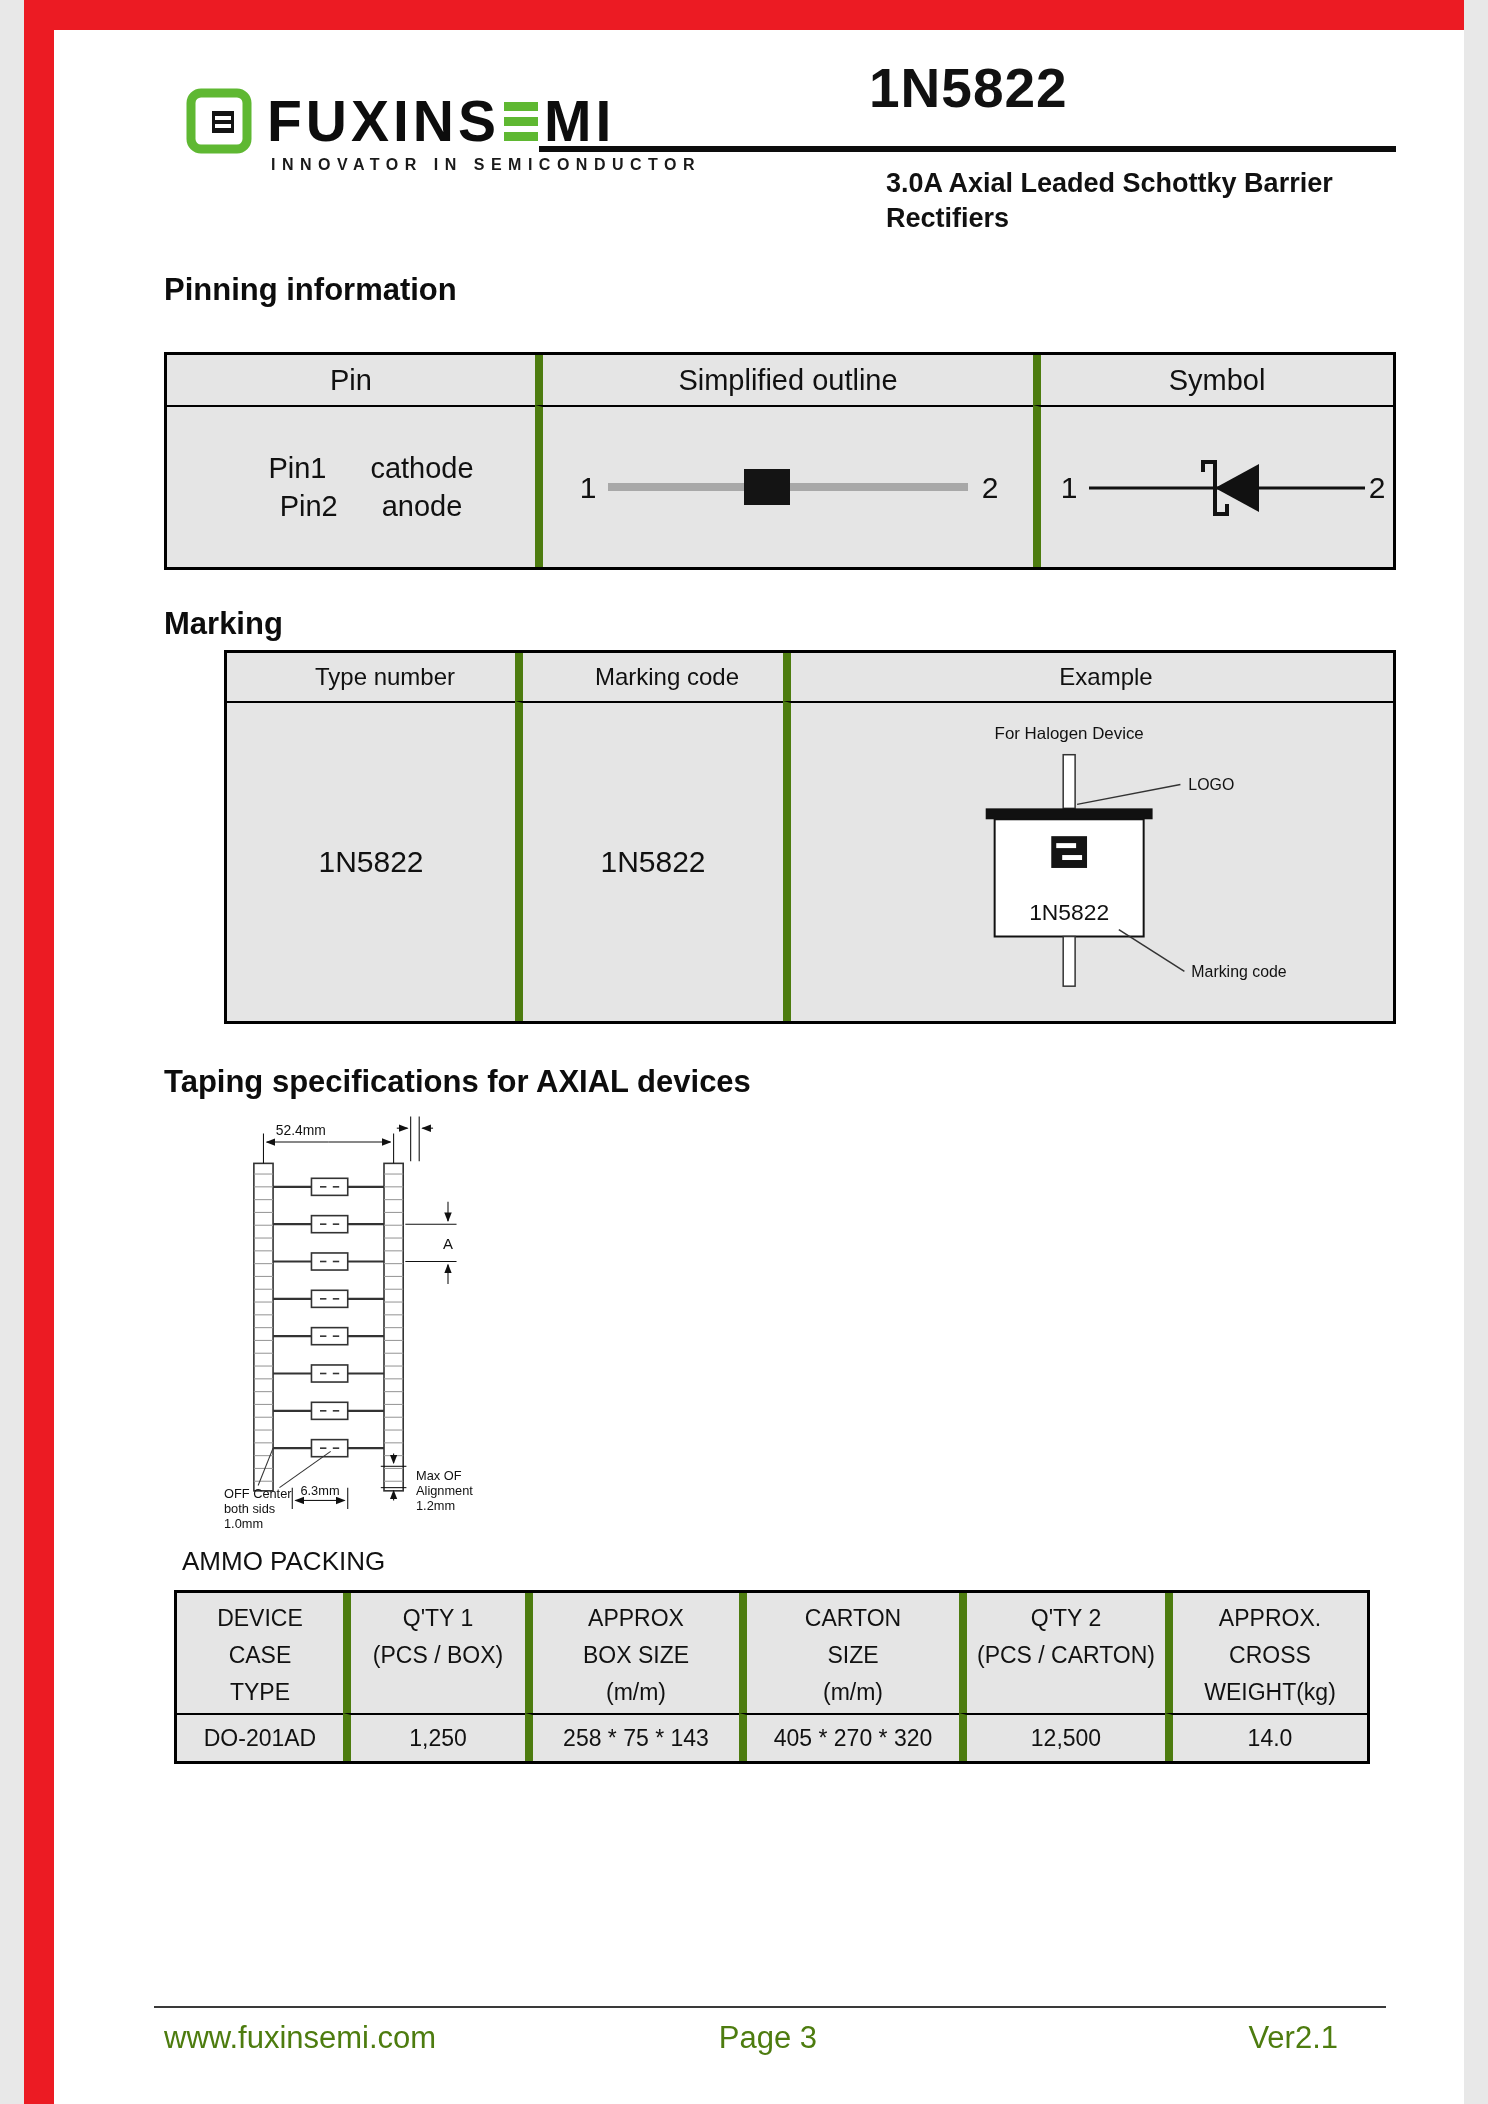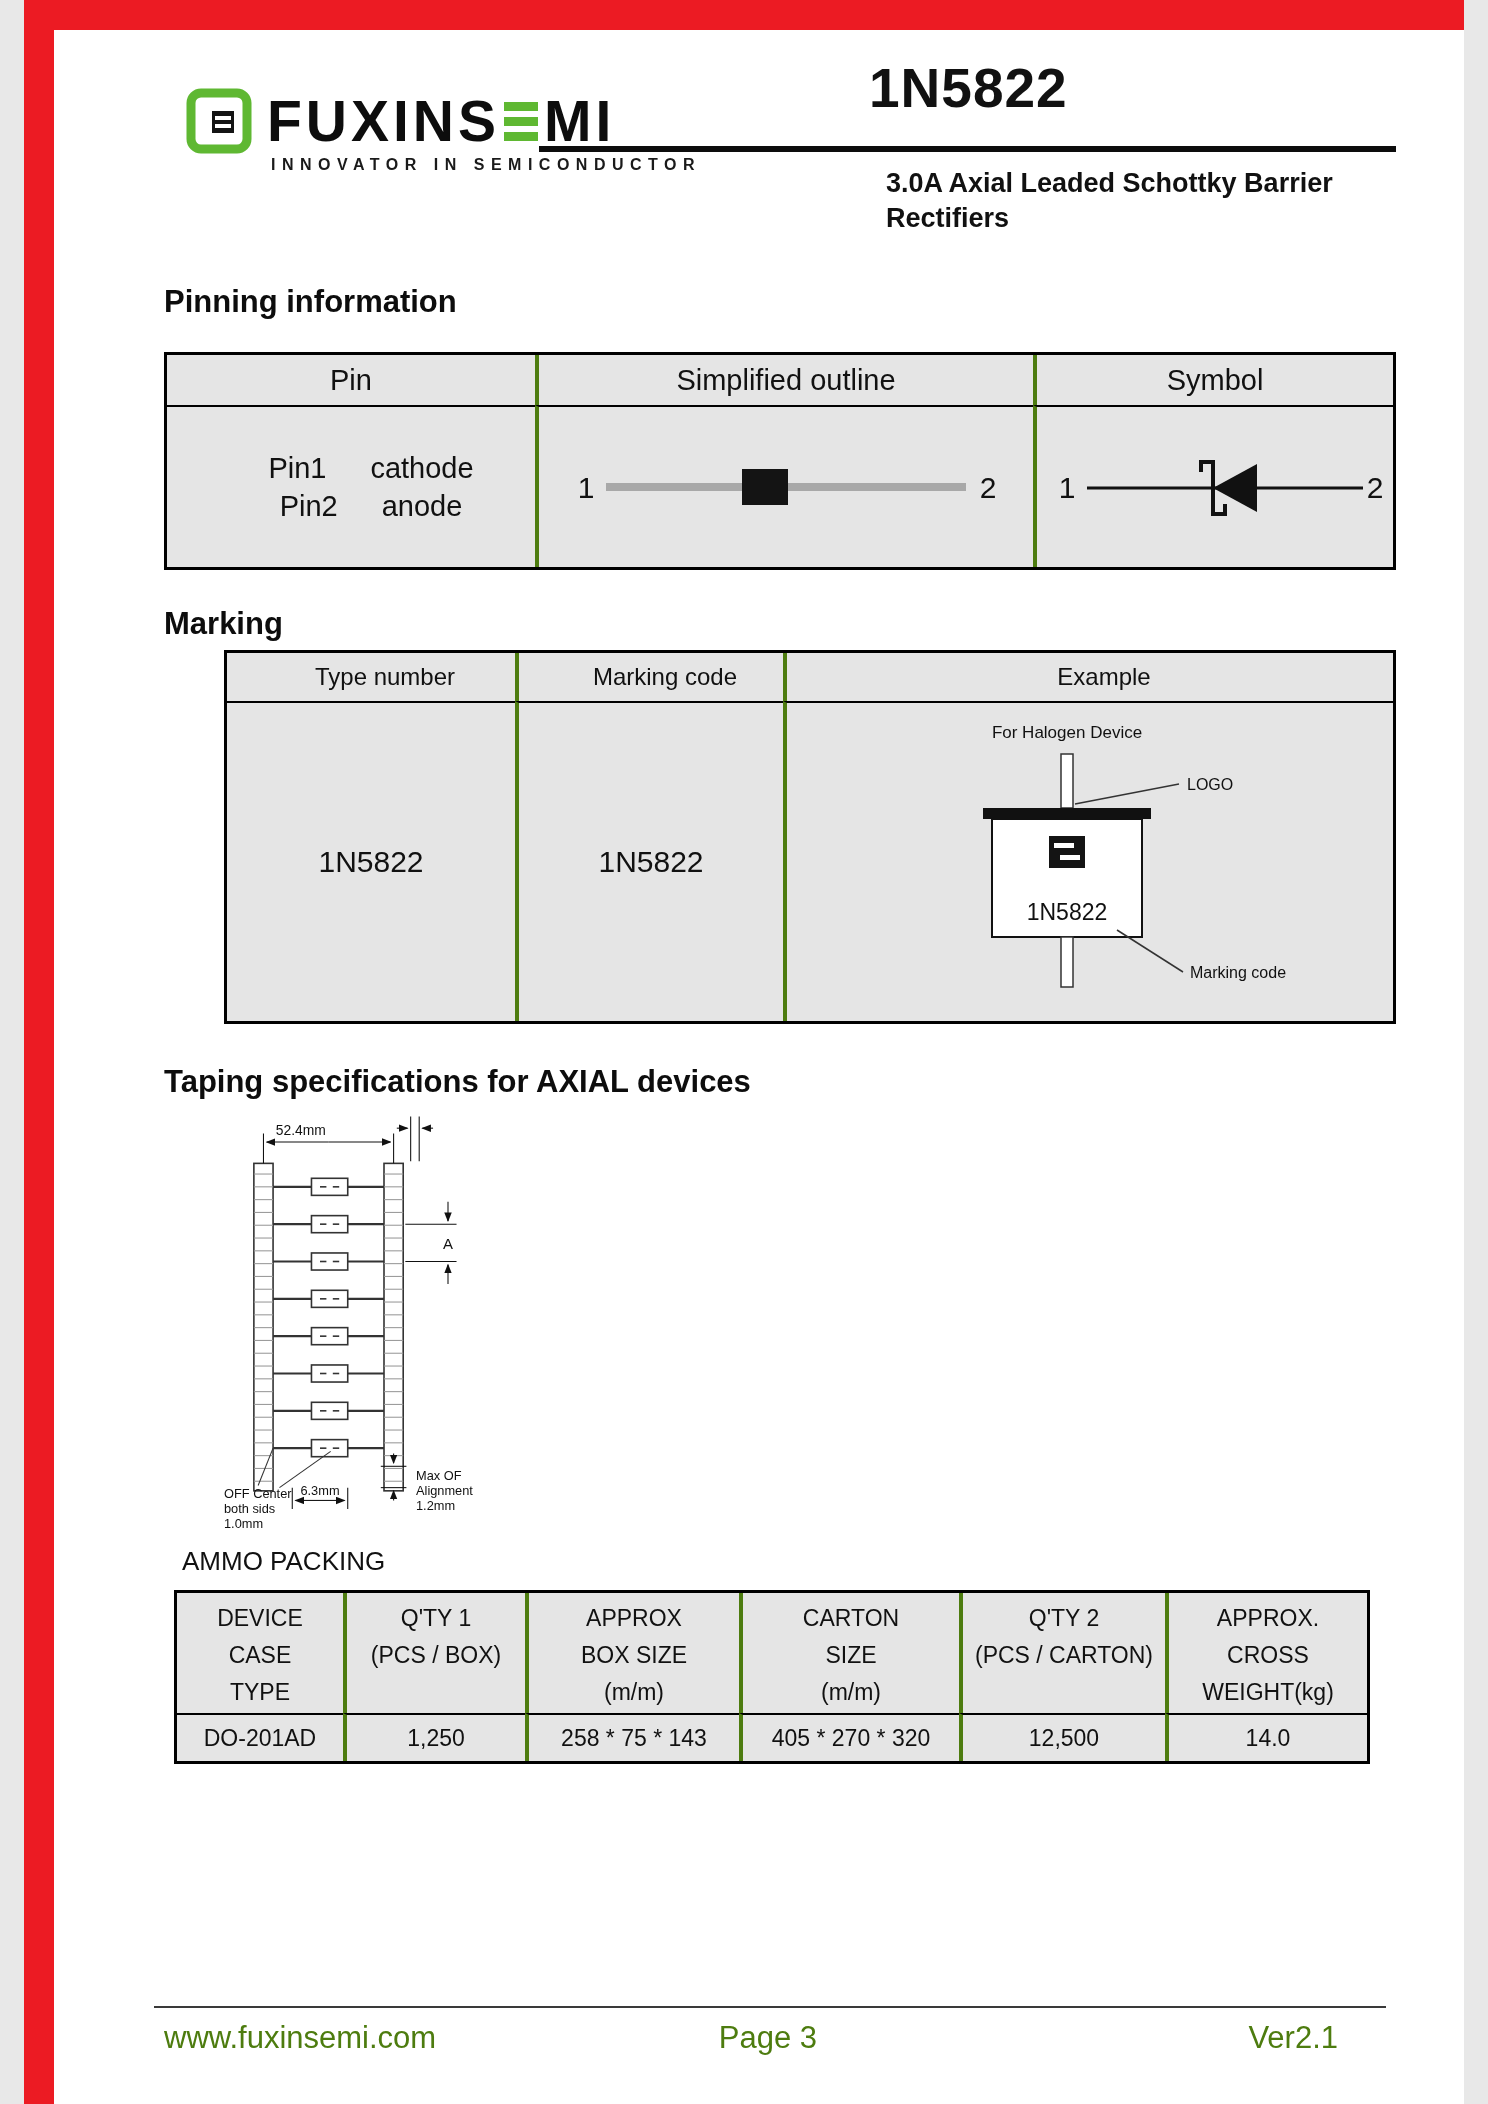--- a/index.html
+++ b/index.html
@@ -20,21 +20,21 @@
   .tagline { position:absolute; left:247px; top:156px; font-size:16px; font-weight:bold;
              letter-spacing:6.5px; color:#1a1a1a; white-space:nowrap; }
   .part-number { position:absolute; left:845px; top:56px; font-size:55px; font-weight:bold; letter-spacing:1px; }
   .header-rule { position:absolute; left:515px; top:146px; width:857px; height:6px; background:#0d0d0d; }
   .subtitle { position:absolute; left:862px; top:166px; font-size:27px; font-weight:bold; line-height:1.3; }
 
   .section-title { position:absolute; font-size:31px; font-weight:bold; color:#0d0d0d; }
 
   
   .grid-table { display:grid; border:3px solid #000; position:absolute; background:#e5e5e5; }
-  .grid-table > .cell { border-left:4px solid #4d7c0f; border-top:2px solid #000;
+  .grid-table > .cell { border-left:8px solid #4d7c0f; border-top:2px solid #000;
                         display:flex; align-items:center; justify-content:center; box-sizing:border-box; }
   .grid-table > .cell.c0 { border-left:none; }
   .grid-table > .cell.r0 { border-top:none; }
 
   .pinning-table { left:140px; top:352px; grid-template-columns:368px 498px 360px; grid-template-rows:50px 162px; }
   .pinning-table .hdr { font-size:29px; }
   .pin-cell { flex-direction:column; align-items:flex-start; justify-content:center;
               padding-left:40px; gap:5px; font-size:29px; }
   .pin-row { display:flex; }
   .pin-label { display:inline-block; width:102px; }
@@ -86,21 +86,21 @@
   </div>
   <div class="tagline">INNOVATOR IN SEMICONDUCTOR</div>
 
   <div class="part-number">1N5822</div>
   <div class="header-rule"></div>
   <div class="subtitle">
     <div>3.0A Axial Leaded Schottky Barrier</div>
     <div>Rectifiers</div>
   </div>
 
-  <div class="section-title" style="left:140px; top:284px;text-align:center;">Pinning information</div>
+  <div class="section-title" style="left:140px; top:272px;text-align:center;">Pinning information</div>
 
   <div class="grid-table pinning-table">
     <div class="cell hdr r0 c0">Pin</div>
     <div class="cell hdr r0">Simplified outline</div>
     <div class="cell hdr r0">Symbol</div>
 
     <div class="cell pin-cell c0">
       <div class="pin-row">
         <span class="pin-label">Pin1</span>
         <span>cathode</span>

